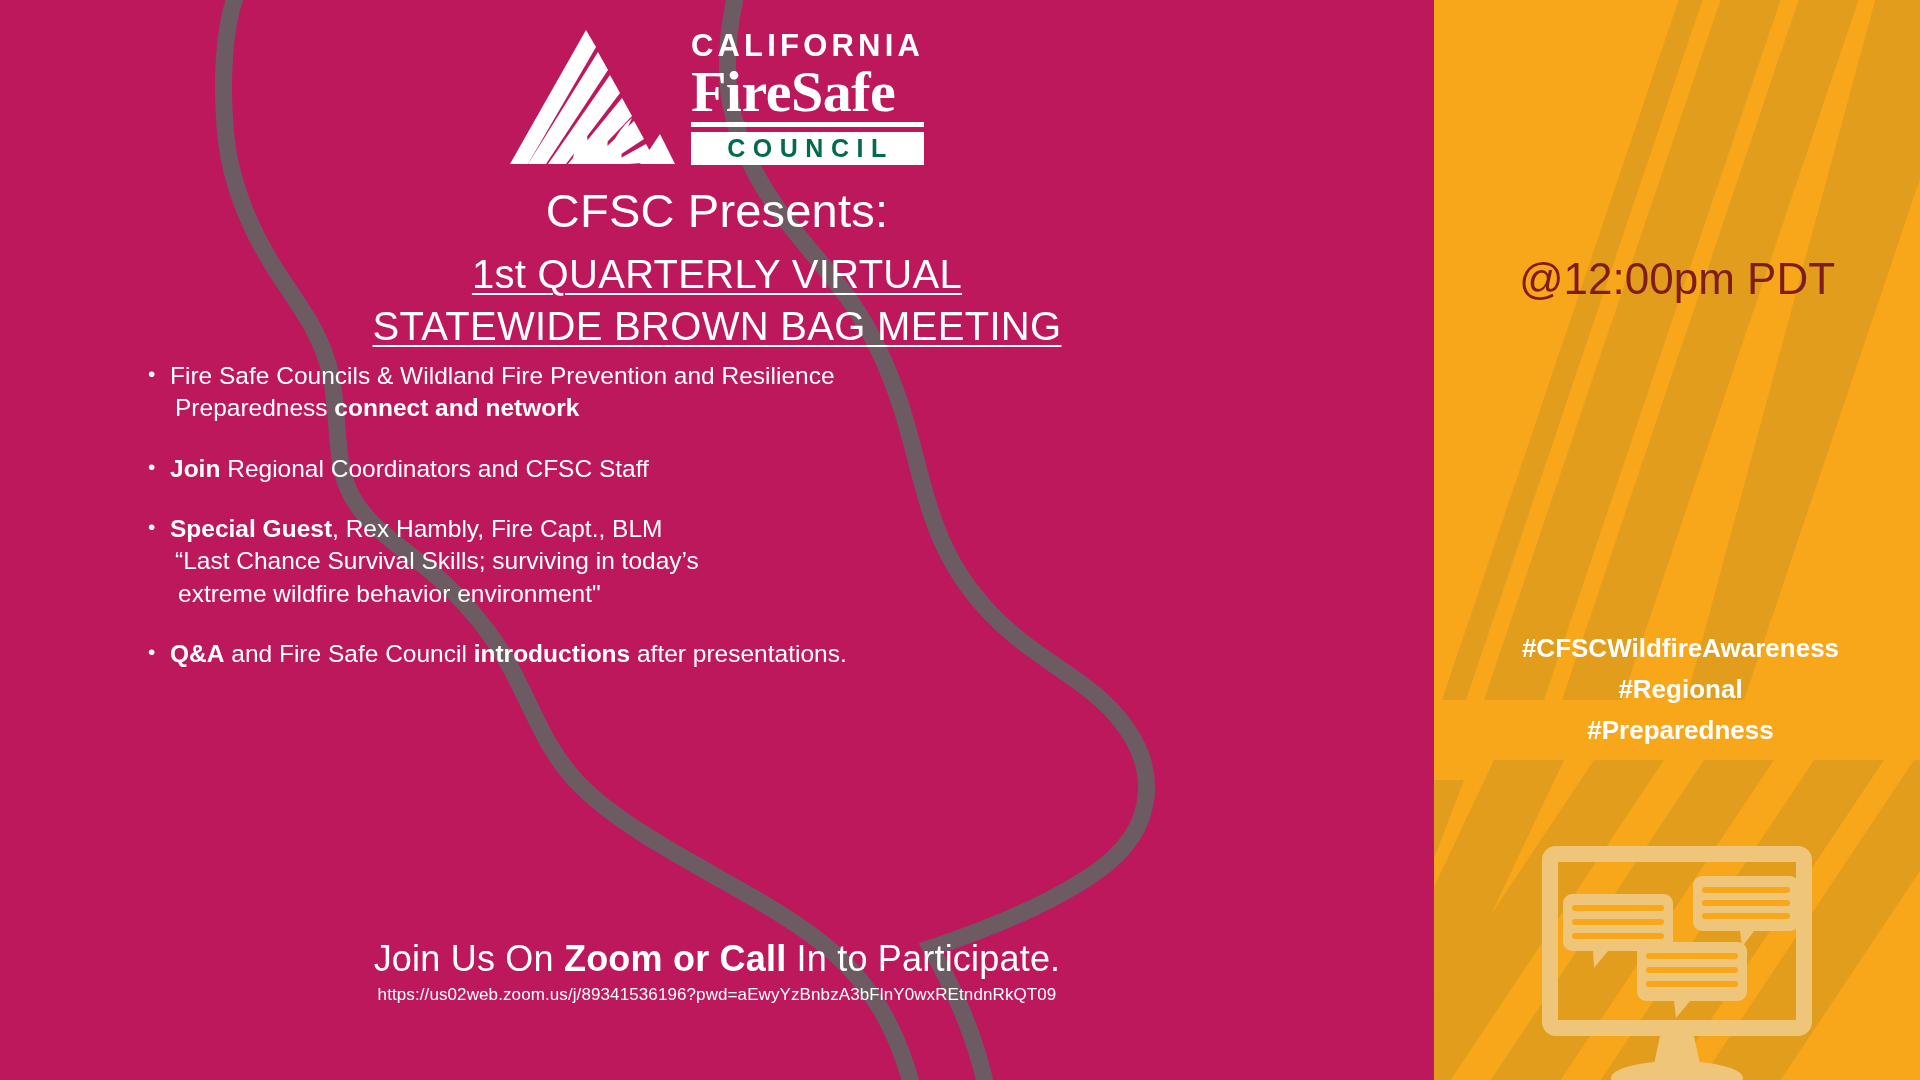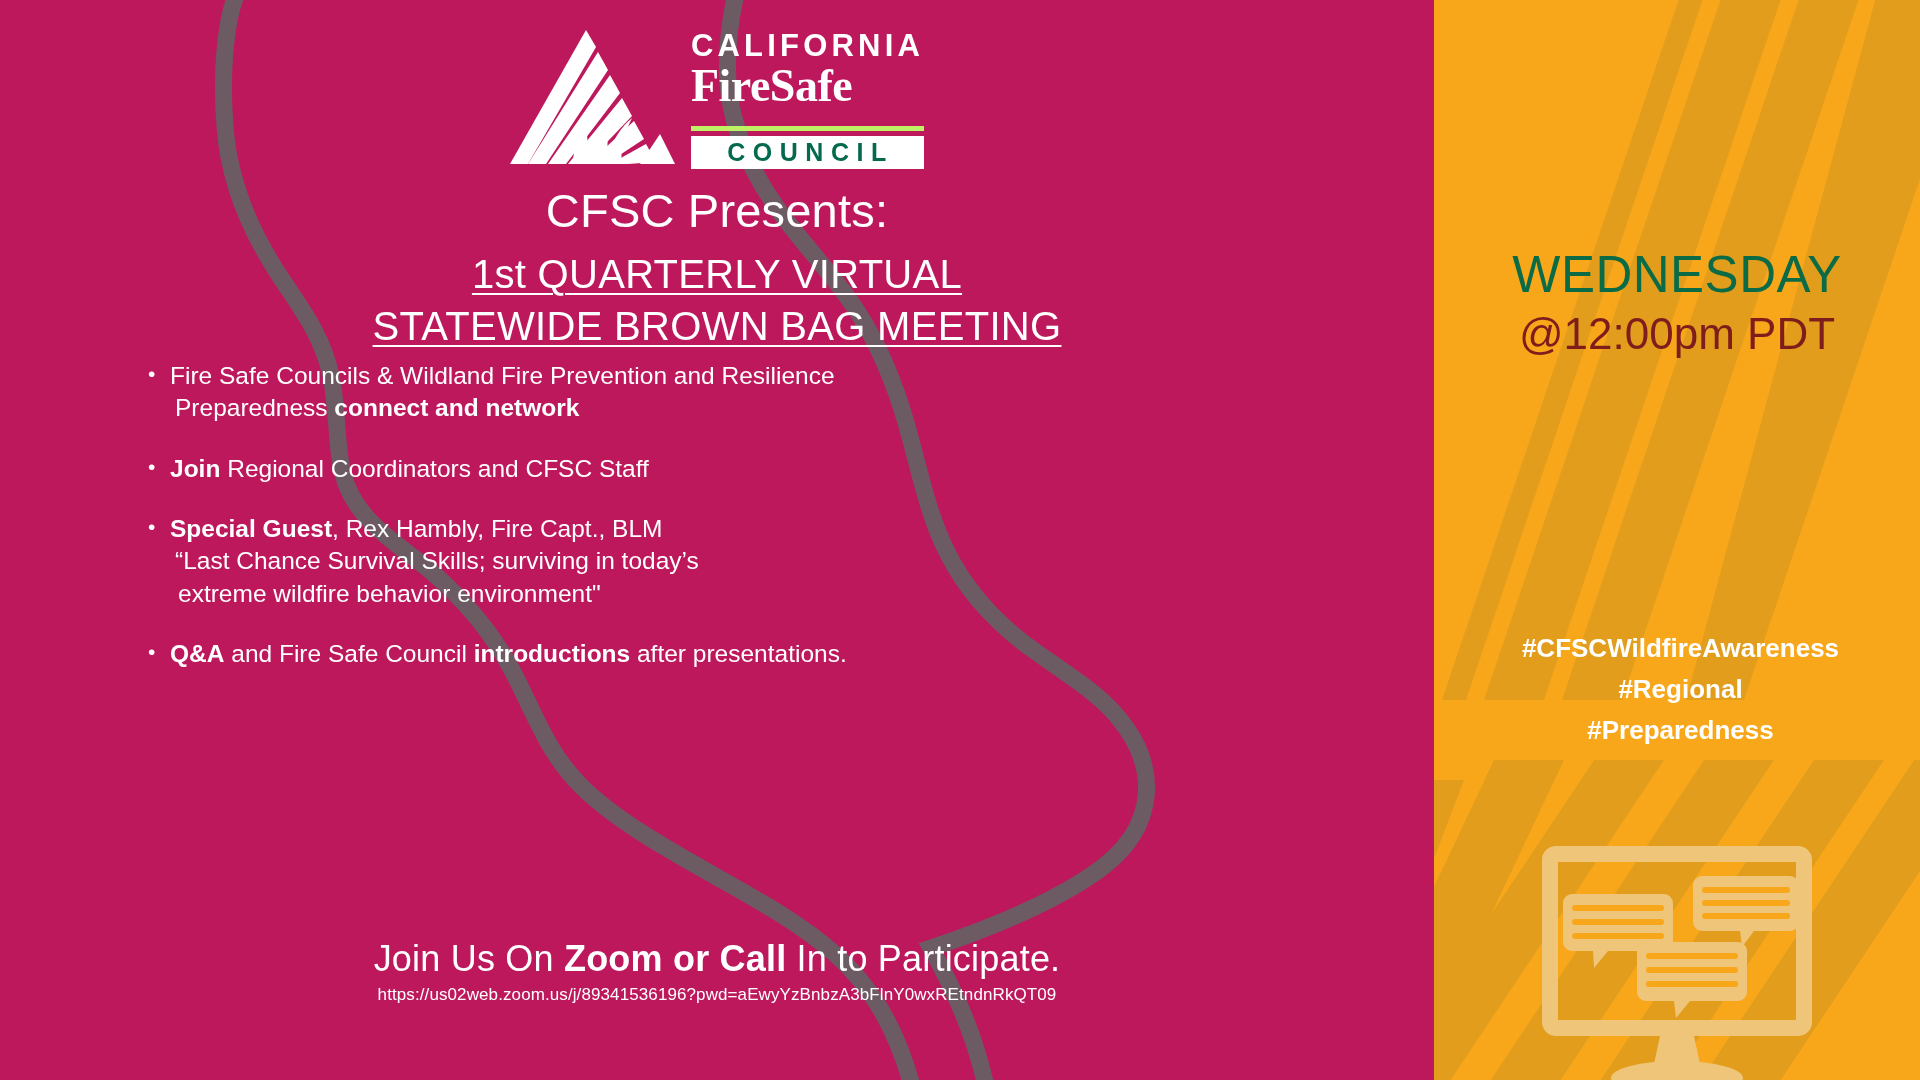--- a/index.html
+++ b/index.html
@@ -53,27 +53,27 @@
     font-size:31px;
     font-weight:bold;
     letter-spacing:4.2px;
     line-height:1;
     font-family:"Liberation Sans","DejaVu Sans",sans-serif;
     text-align:left;
   }
   .lw-firesafe{
     color:#ffffff;
     font-family:"Liberation Serif","DejaVu Serif",serif;
-    font-size:46px;
+    font-size:58px;
     font-weight:bold;
     line-height:0.96;
     letter-spacing:-0.5px;
     margin-top:3px;
-    border-bottom:5px solid #bef264;
-    padding-bottom:18px;
+    border-bottom:5px solid #ffffff;
+    padding-bottom:2px;
   }
   .lw-council{
     background:#ffffff;
     color:#046A4E;
     font-size:25px;
     font-weight:bold;
     letter-spacing:7.5px;
     line-height:1.32;
     text-align:center;
     margin-top:5px;
@@ -342,21 +342,20 @@
         <polygon points="60,760 130,760 -40,1120 -110,1120"></polygon>
         <polygon points="160,760 230,760 -10,1120 -80,1120"></polygon>
         <polygon points="270,760 340,760 100,1120 30,1120"></polygon>
         <polygon points="380,760 450,760 210,1120 140,1120"></polygon>
         <polygon points="480,760 560,760 320,1120 240,1120"></polygon>
       </g>
     </svg>
 
     <div class="right-content">
       <div class="date-block">
-        <div class="dow">WEDNESDAY</div>
         <div class="time">@12:00pm PDT</div>
       </div>
 
       <div class="hashtags">
         <div>#CFSCWildfireAwareness</div>
         <div>#Regional</div>
         <div>#Preparedness</div>
       </div>
 
       <svg class="monitor-icon" viewBox="0 0 270 252" aria-hidden="true">

